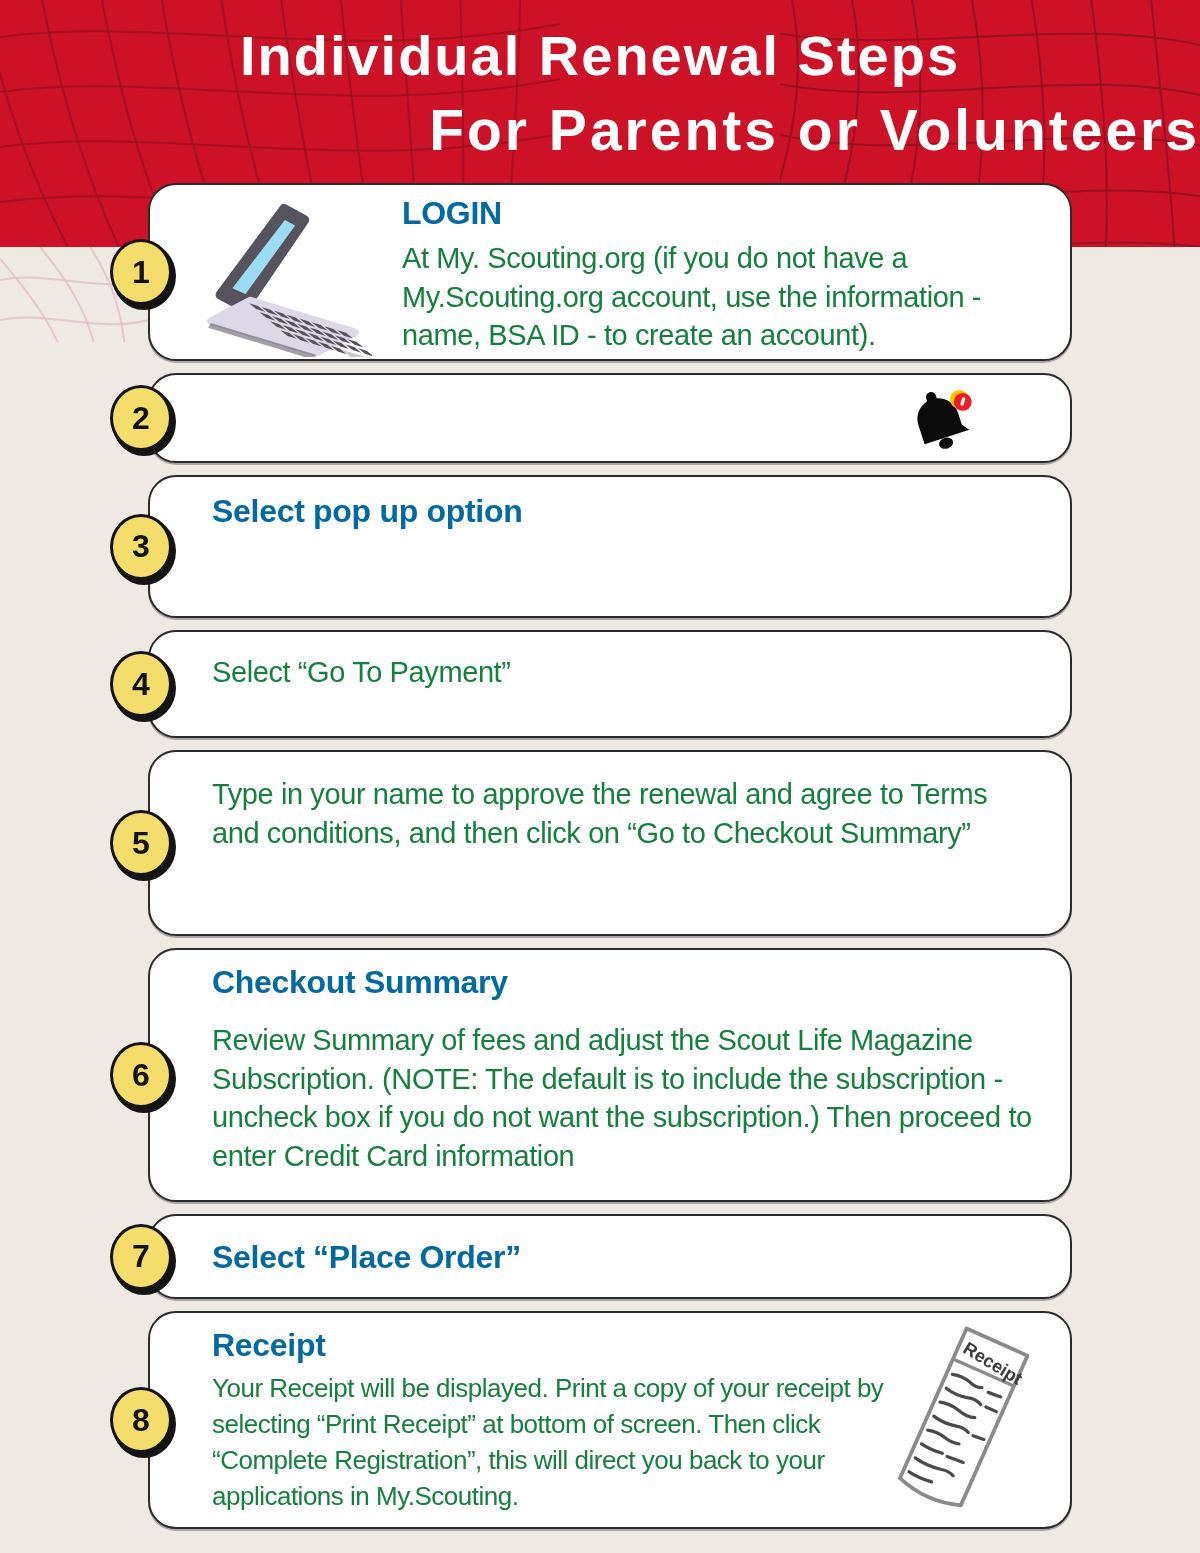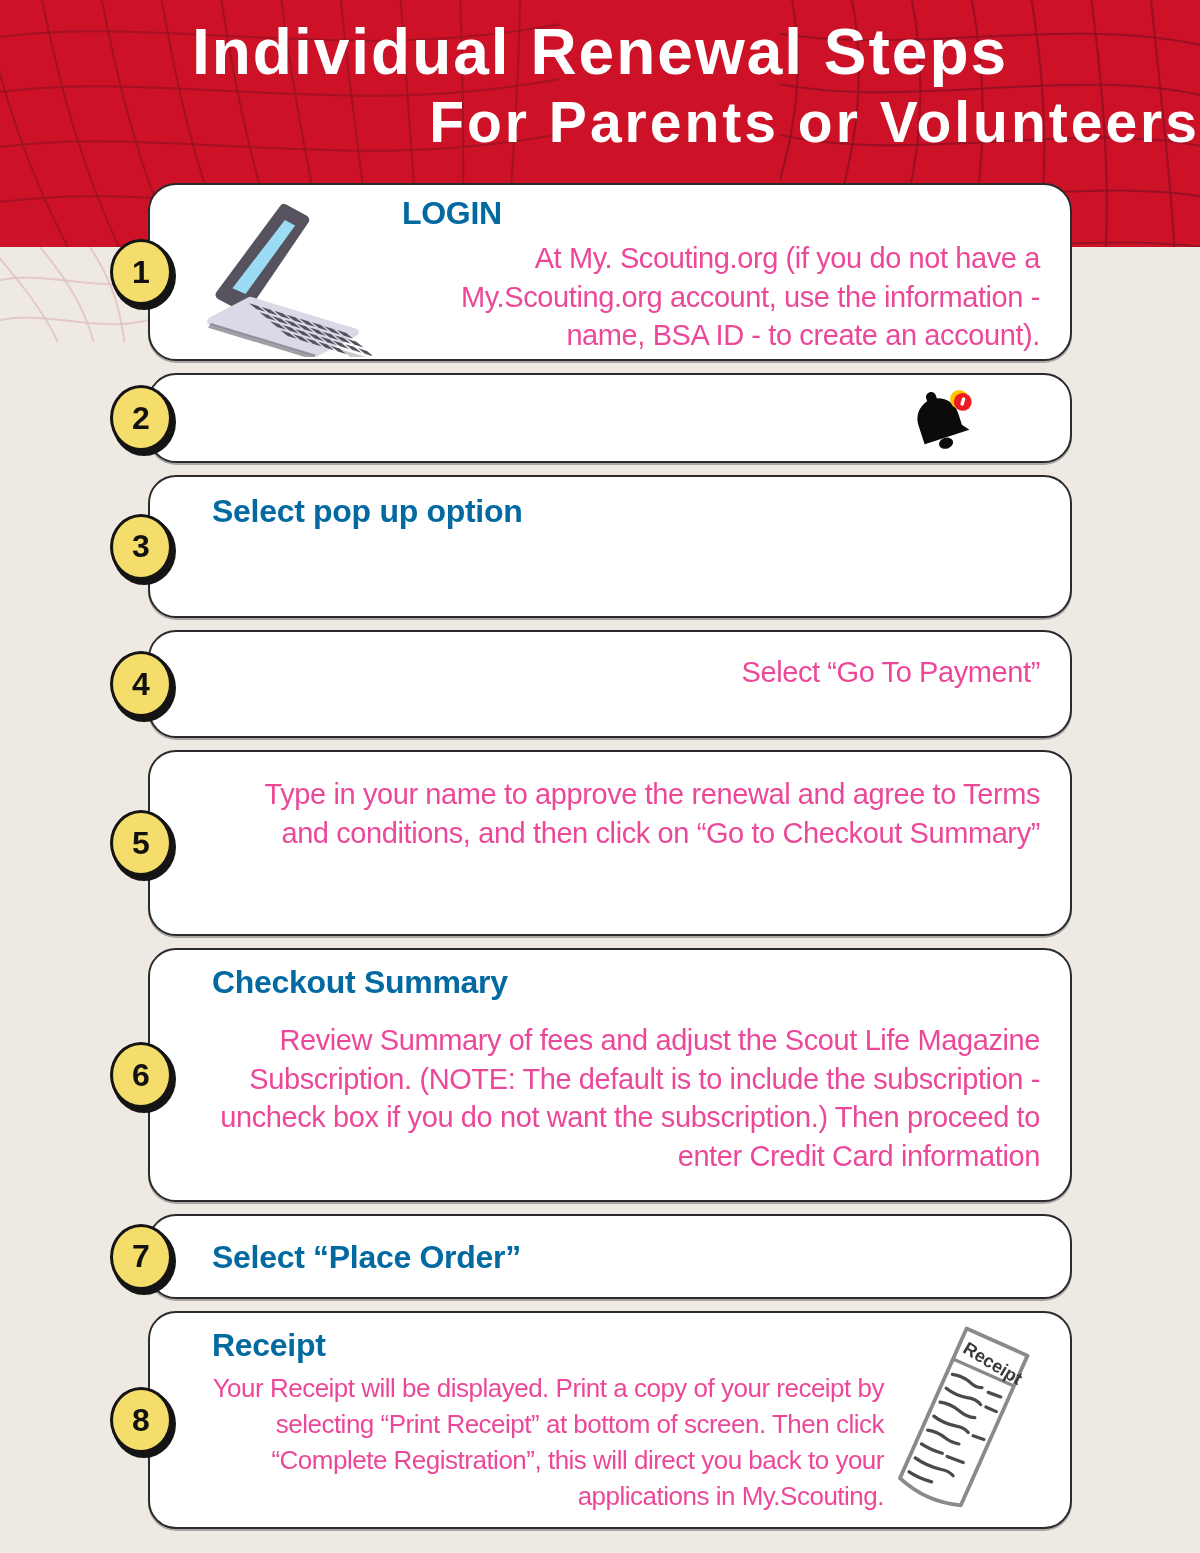--- a/index.html
+++ b/index.html
@@ -2,21 +2,21 @@
 <html><head>
 <meta charset="utf-8">
 <style>
   html,body{margin:0;padding:0;}
   body{font-family:"Liberation Sans","DejaVu Sans",sans-serif;}
   .page{position:relative;width:1200px;height:1553px;background:#EFE9E3;overflow:hidden;}
 
   
   .header{position:relative;height:247px;background:#CD1126;overflow:hidden;text-align:center;color:#FFFFFF;}
   .header svg.mesh{position:absolute;pointer-events:none;}
-  .header-title{position:relative;margin:4px;padding-top:16px;font-size:64px;font-weight:700;letter-spacing:2px;line-height:1.0;z-index:2;}
+  .header-title{position:relative;margin:12px;padding-top:16px;font-size:56px;font-weight:700;letter-spacing:2px;line-height:1.0;z-index:2;}
   .header-subtitle{position:relative;margin:0;padding-top:6px;font-size:57px;font-weight:700;letter-spacing:3px;line-height:1.0;z-index:2;text-align:right;}
   .mesh-under{position:absolute;left:0;top:247px;pointer-events:none;}
 
   
   .steps{position:relative;width:924px;margin:-64px 0 0 148px;display:flex;flex-direction:column;gap:12px;z-index:3;}
   .card{position:relative;box-sizing:border-box;background:#FFFFFF;border:2px solid #2B2B2B;border-radius:28px;
         box-shadow:0 2px 0 rgba(40,40,40,.35);padding:12px 30px 10px 62px;}
   .c1{height:178px;display:flex;align-items:flex-start;padding-left:44px;padding-top:10px;}
   .c2{height:90px;padding-top:8px;}
   .c3{height:143px;padding-top:16px;}
@@ -24,21 +24,21 @@
   .c5{height:186px;padding-top:16px;}
   .c6{height:254px;padding-top:14px;}
   .c7{height:85px;display:flex;align-items:center;}
   .c8{height:218px;padding-top:14px;}
 
   .badge{position:absolute;left:-40px;top:50%;transform:translateY(-50%);
          width:56px;height:60px;background:#F5DD6B;border:3px solid #141414;border-radius:50%;
          box-shadow:3px 4px 0 1px #141414;display:flex;align-items:center;justify-content:center;
          font-size:32px;font-weight:700;color:#111;}
   .card-title{margin:0;font-size:32px;font-weight:700;color:#0369a1;letter-spacing:-0.3px;}
-  .card-body{margin:7px 0 0 0;font-size:29px;color:#ec4899;line-height:1.33;letter-spacing:-0.4px;text-align:right;}
+  .card-body{margin:7px 0 0 0;font-size:29px;color:#15803d;line-height:1.33;letter-spacing:-0.4px;}
   .c1 .card-text{margin-left:30px;}
   .c1 .card-body{max-width:680px;}
   .c3 .card-body{max-width:800px;}
   .c5 .card-body{max-width:860px;}
   .c6 .card-body{max-width:850px;margin-top:20px;}
   .c8 .card-body{max-width:672px;font-size:26px;letter-spacing:-0.5px;line-height:1.38;}
   .laptop{flex:0 0 178px;margin-top:4px;}
   .bell{position:absolute;right:88px;top:50%;transform:translateY(-50%);}
   .receipt{position:absolute;right:16px;top:10px;}
 </style>

